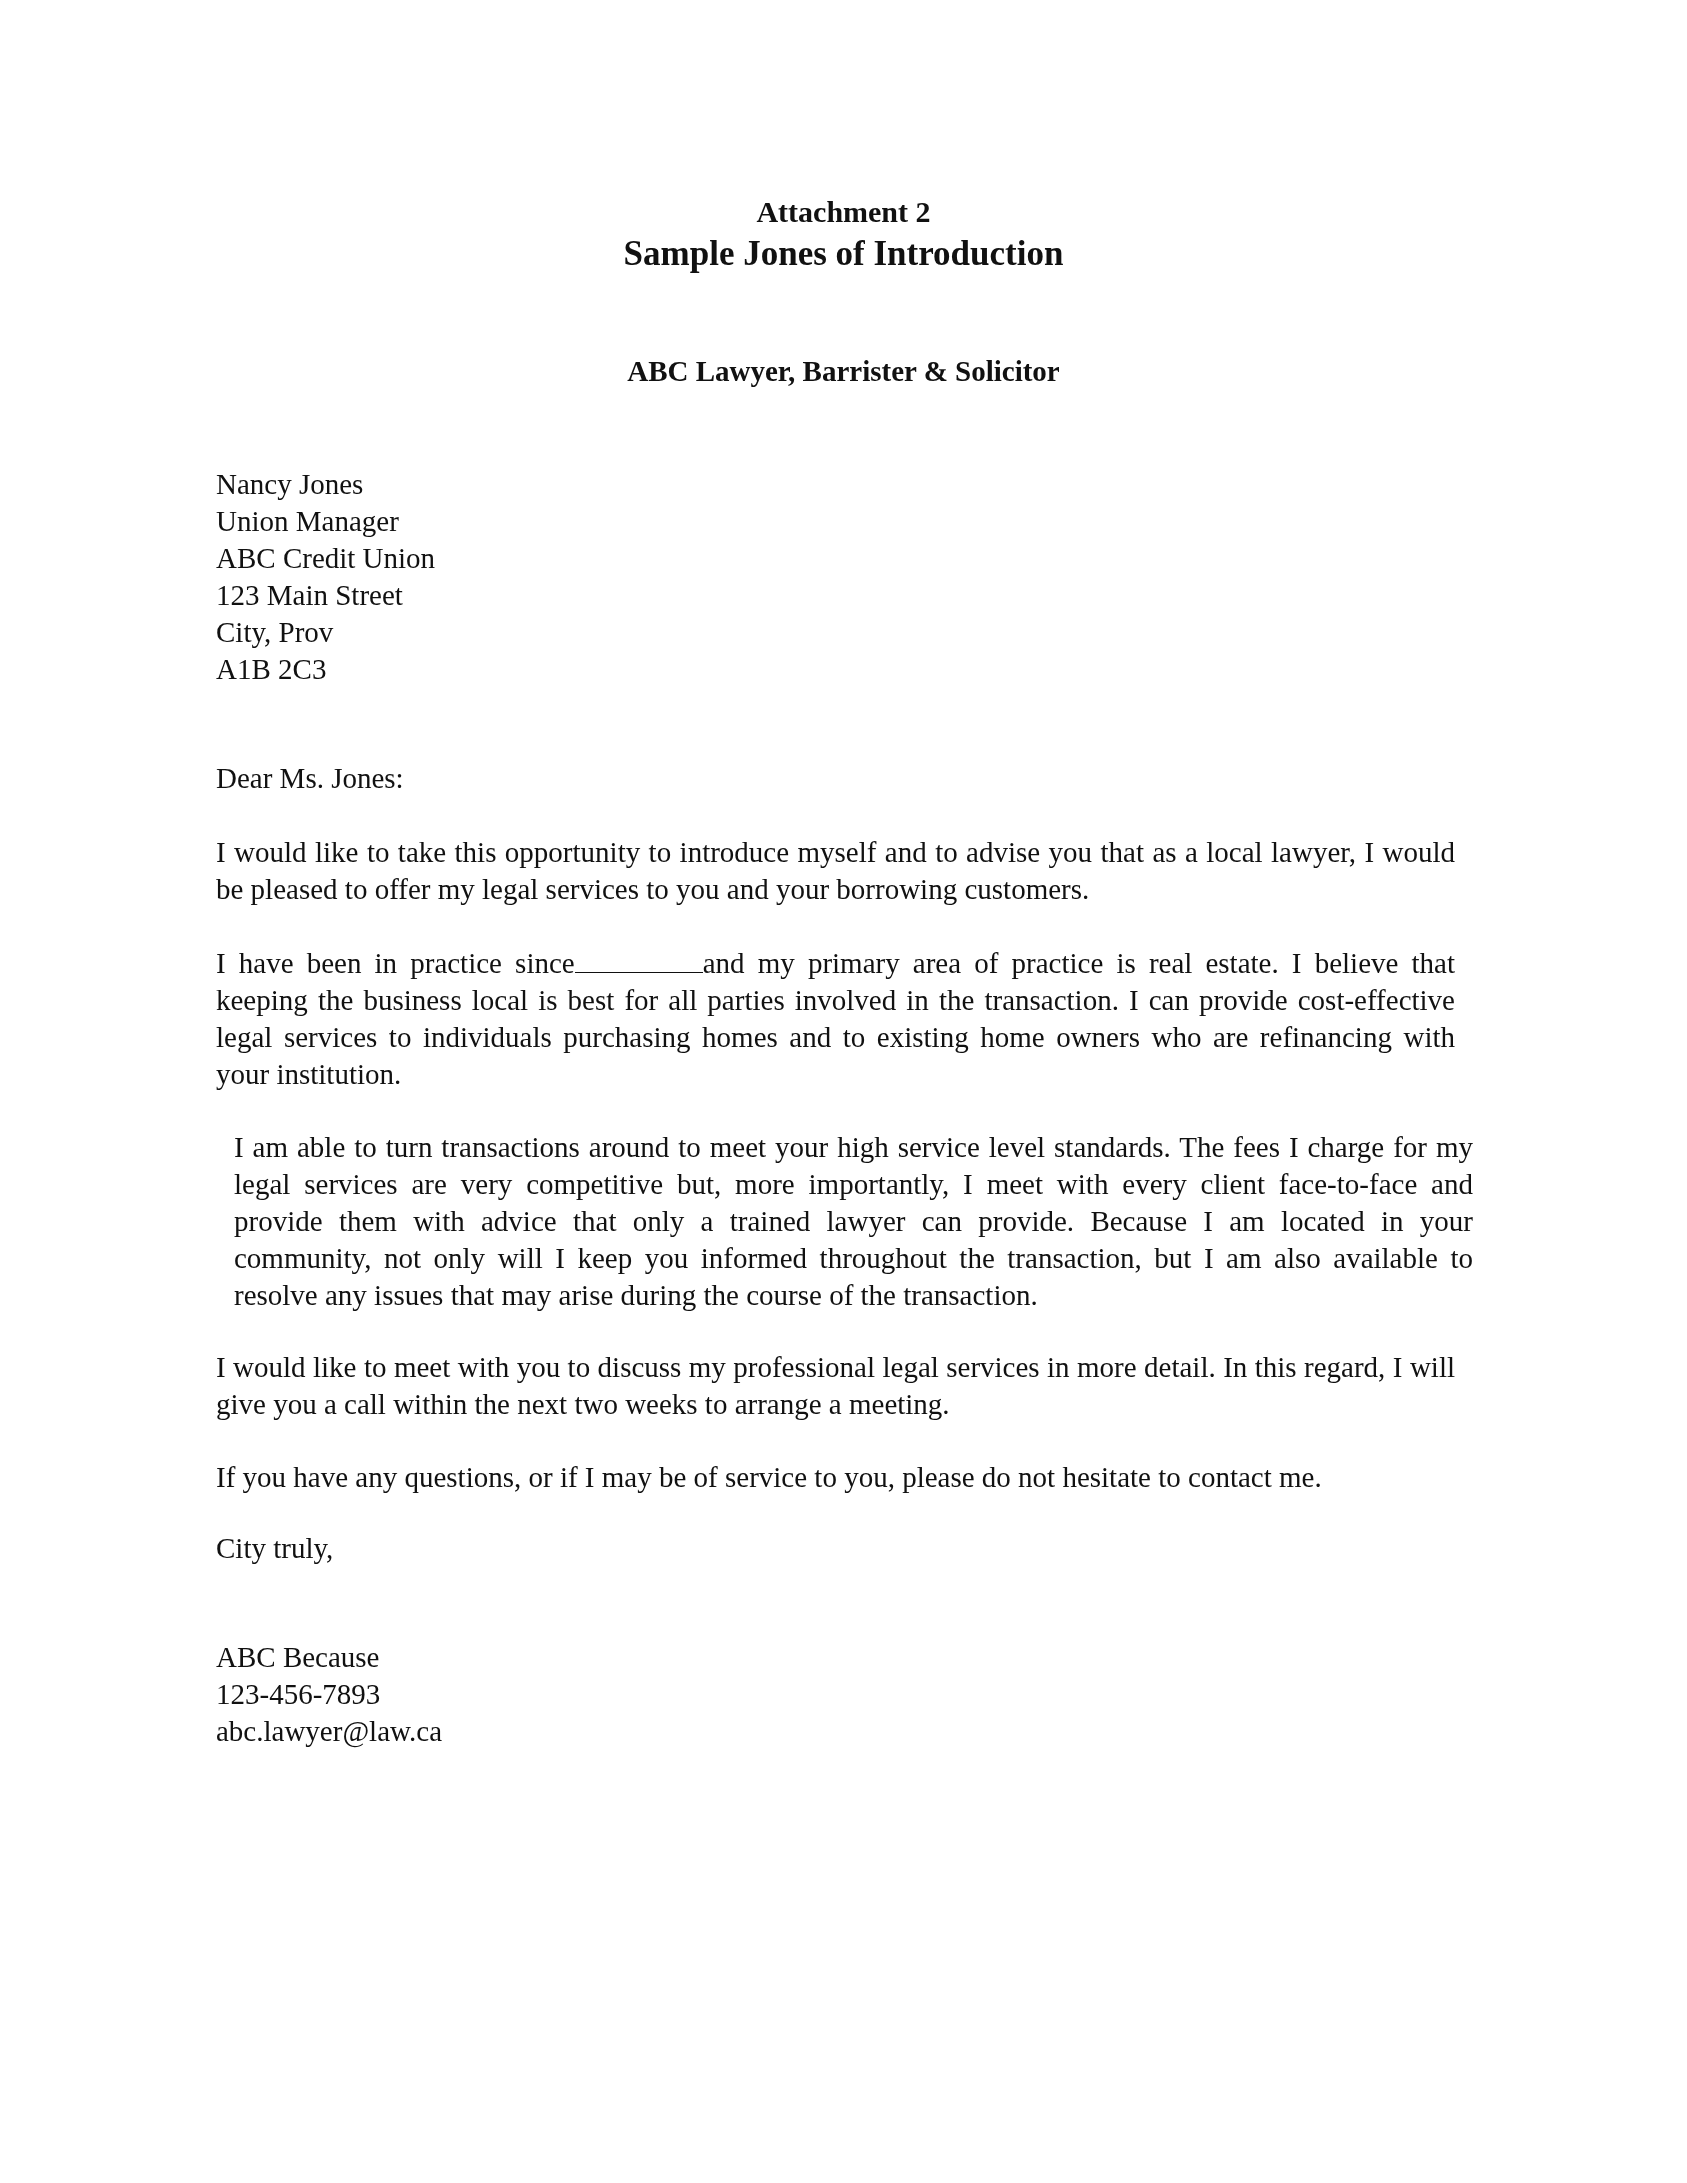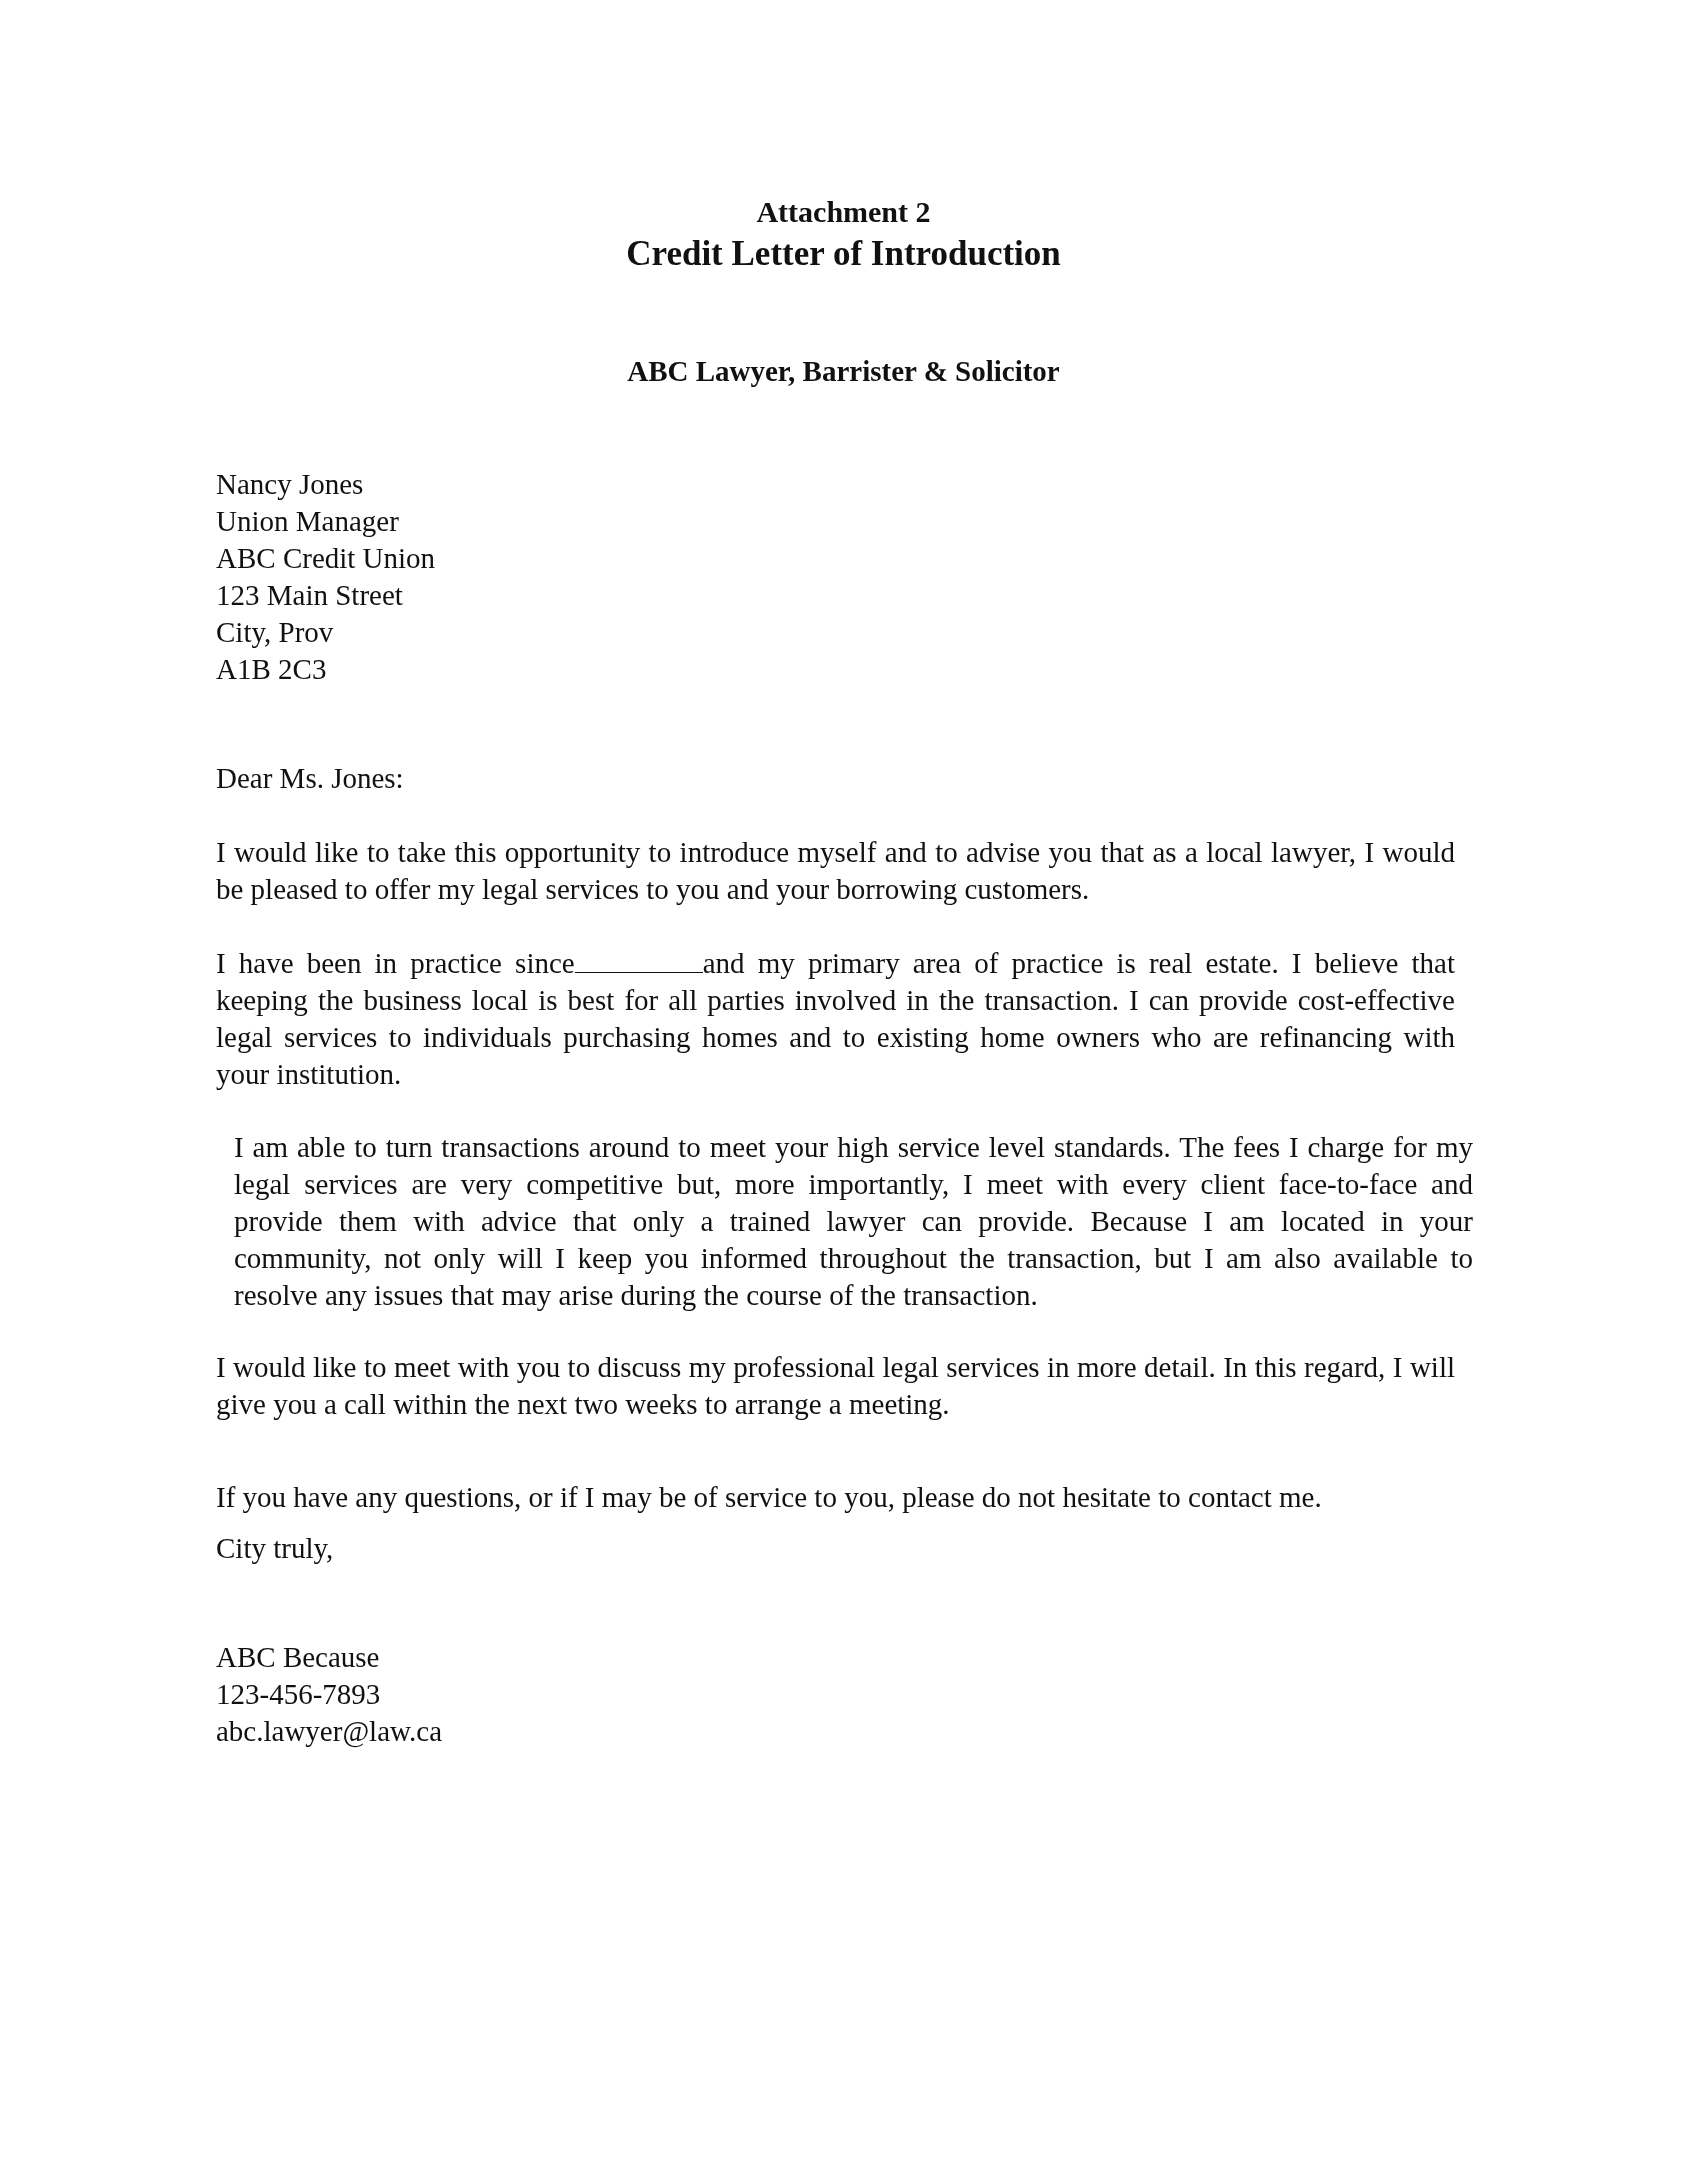--- a/index.html
+++ b/index.html
@@ -56,39 +56,39 @@
     .address div { white-space: nowrap; }
     .salutation { top: 760px; }
     .para {
       text-align: justify;
       text-align-last: left;
     }
     .p1 { top: 834px; }
     .p2 { top: 945px; }
     .p3 { top: 1129px; margin-left: 18px; }
     .p4 { top: 1349px; }
-    .p5 { top: 1459px; margin-top: 20px; }
+    .p5 { top: 1459px; }
     .closing { top: 1530px; }
     .signature { top: 1639px; }
     .signature div { white-space: nowrap; }
     .blank {
       display: inline-block;
       width: 128px;
       border-bottom: 1.7px solid #111111;
       height: 23px;
       vertical-align: baseline;
     }
   </style>
 </head>
 <body>
 
 <div class="page">
 
   <h3 class="center attachment">Attachment 2</h3>
-  <h1 class="center doc-title">Credit Letter of Introduction</h1>
+  <h1 class="center doc-title">Sample Jones of Introduction</h1>
   <h2 class="center firm-name">ABC Lawyer, Barrister &amp; Solicitor</h2>
 
   <div class="block address">
     <div>Nancy Jones</div>
     <div>Union Manager</div>
     <div>ABC Credit Union</div>
     <div>123 Main Street</div>
     <div>City, Prov</div>
     <div>A1B 2C3</div>
   </div>

